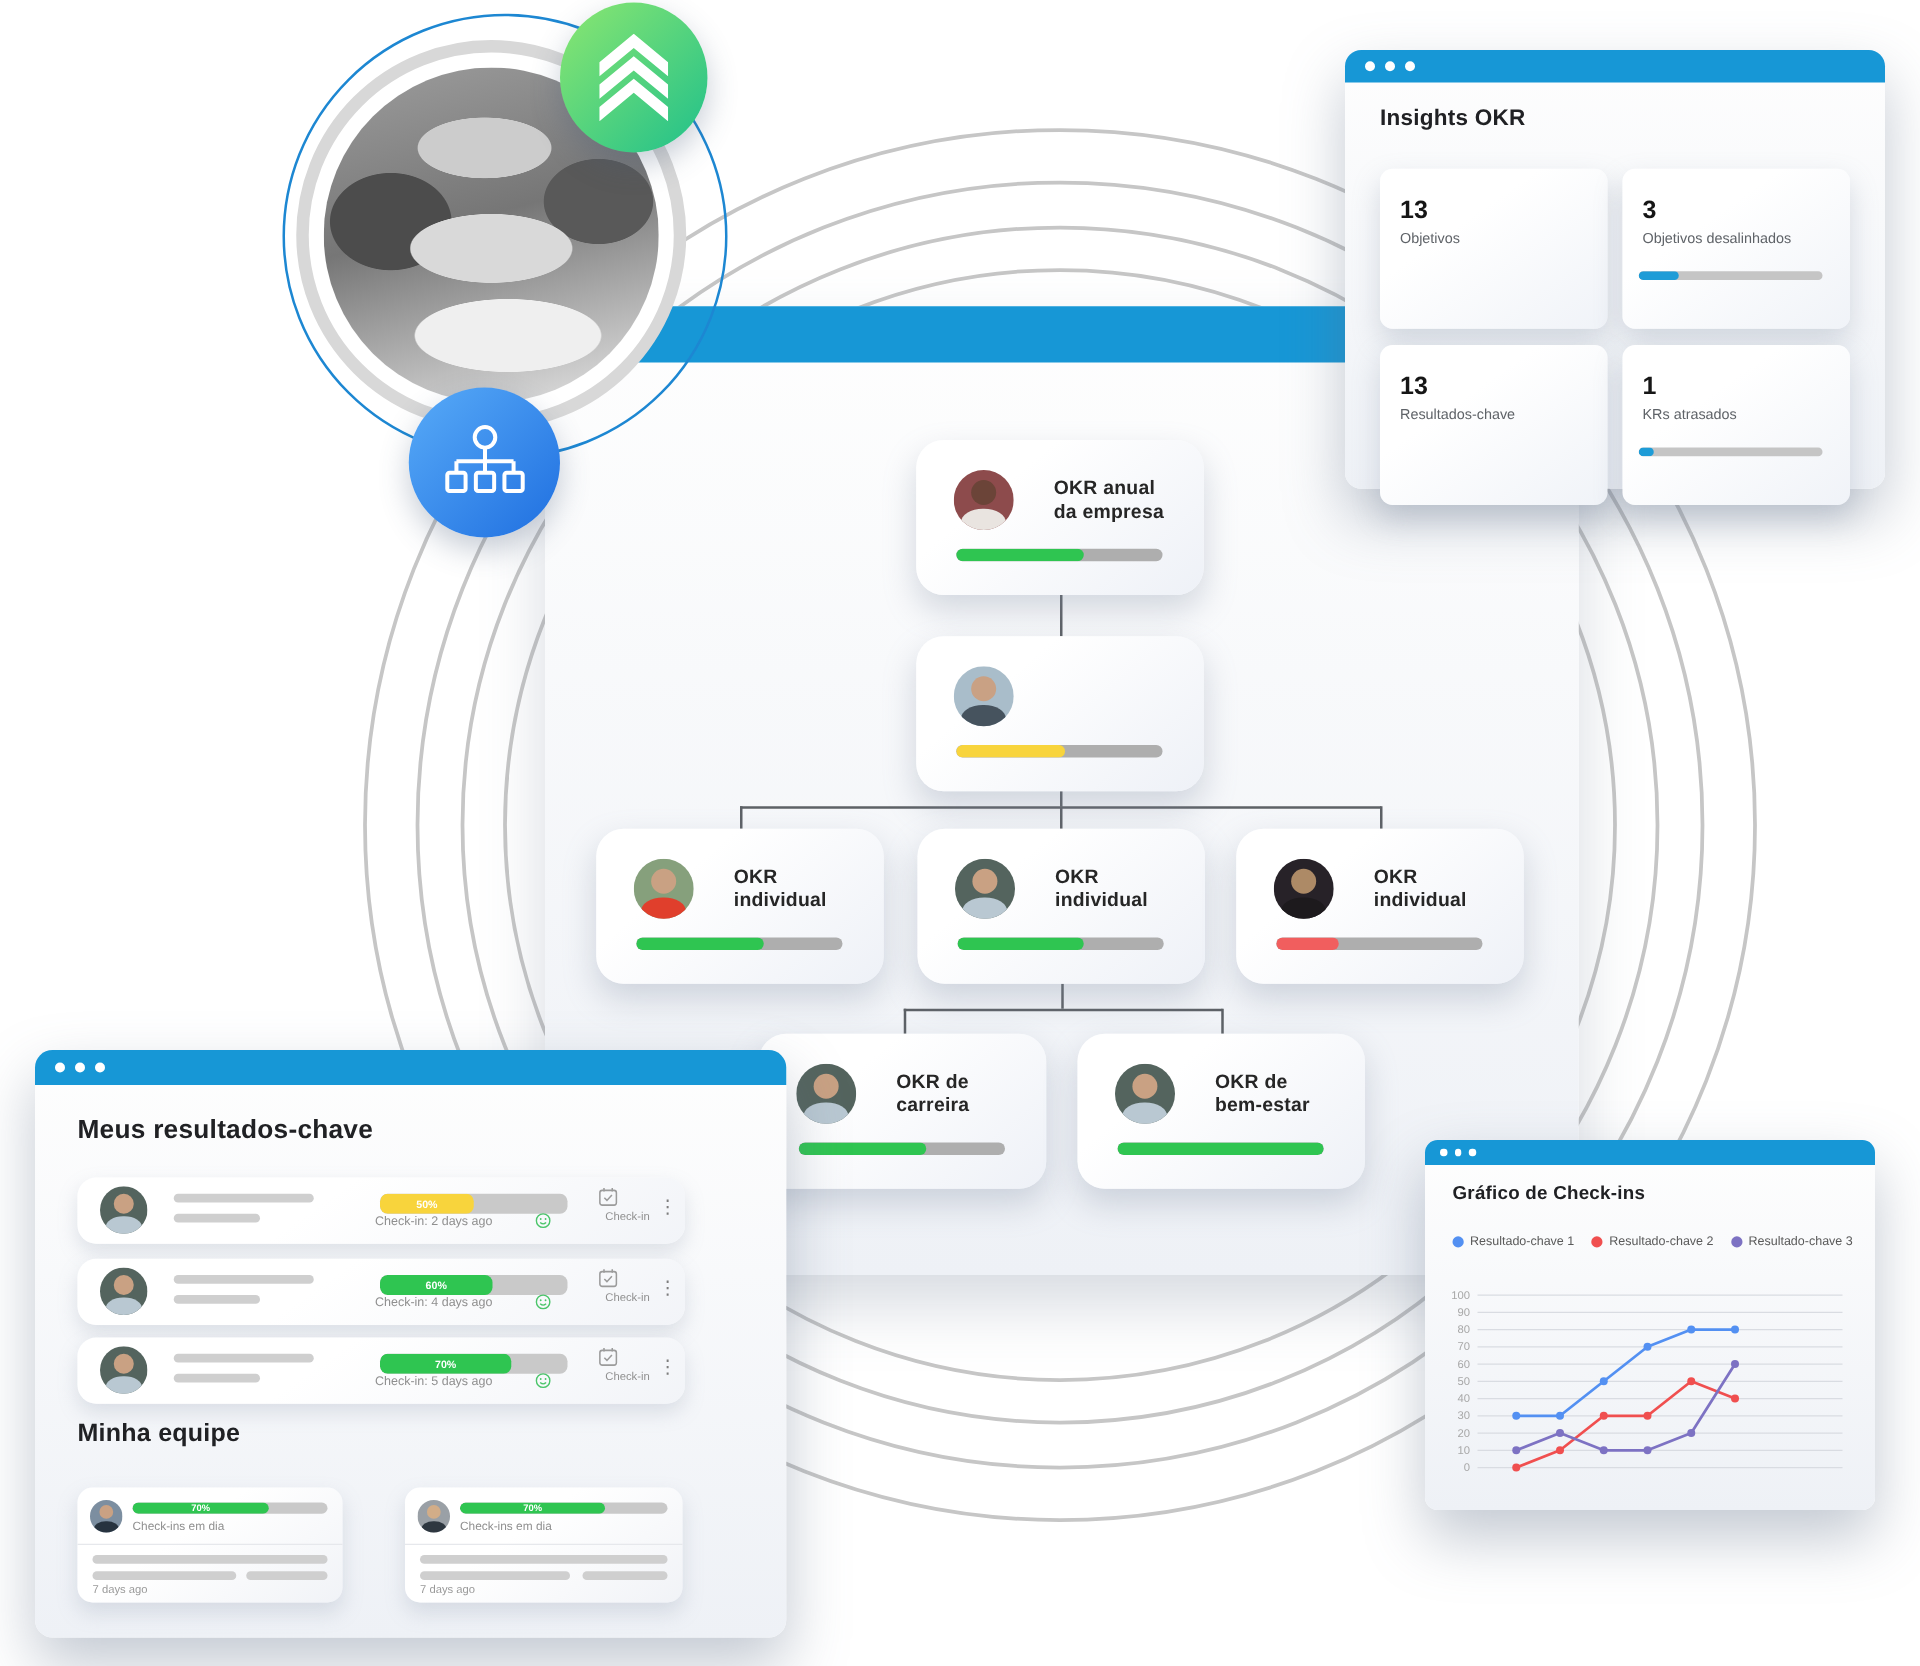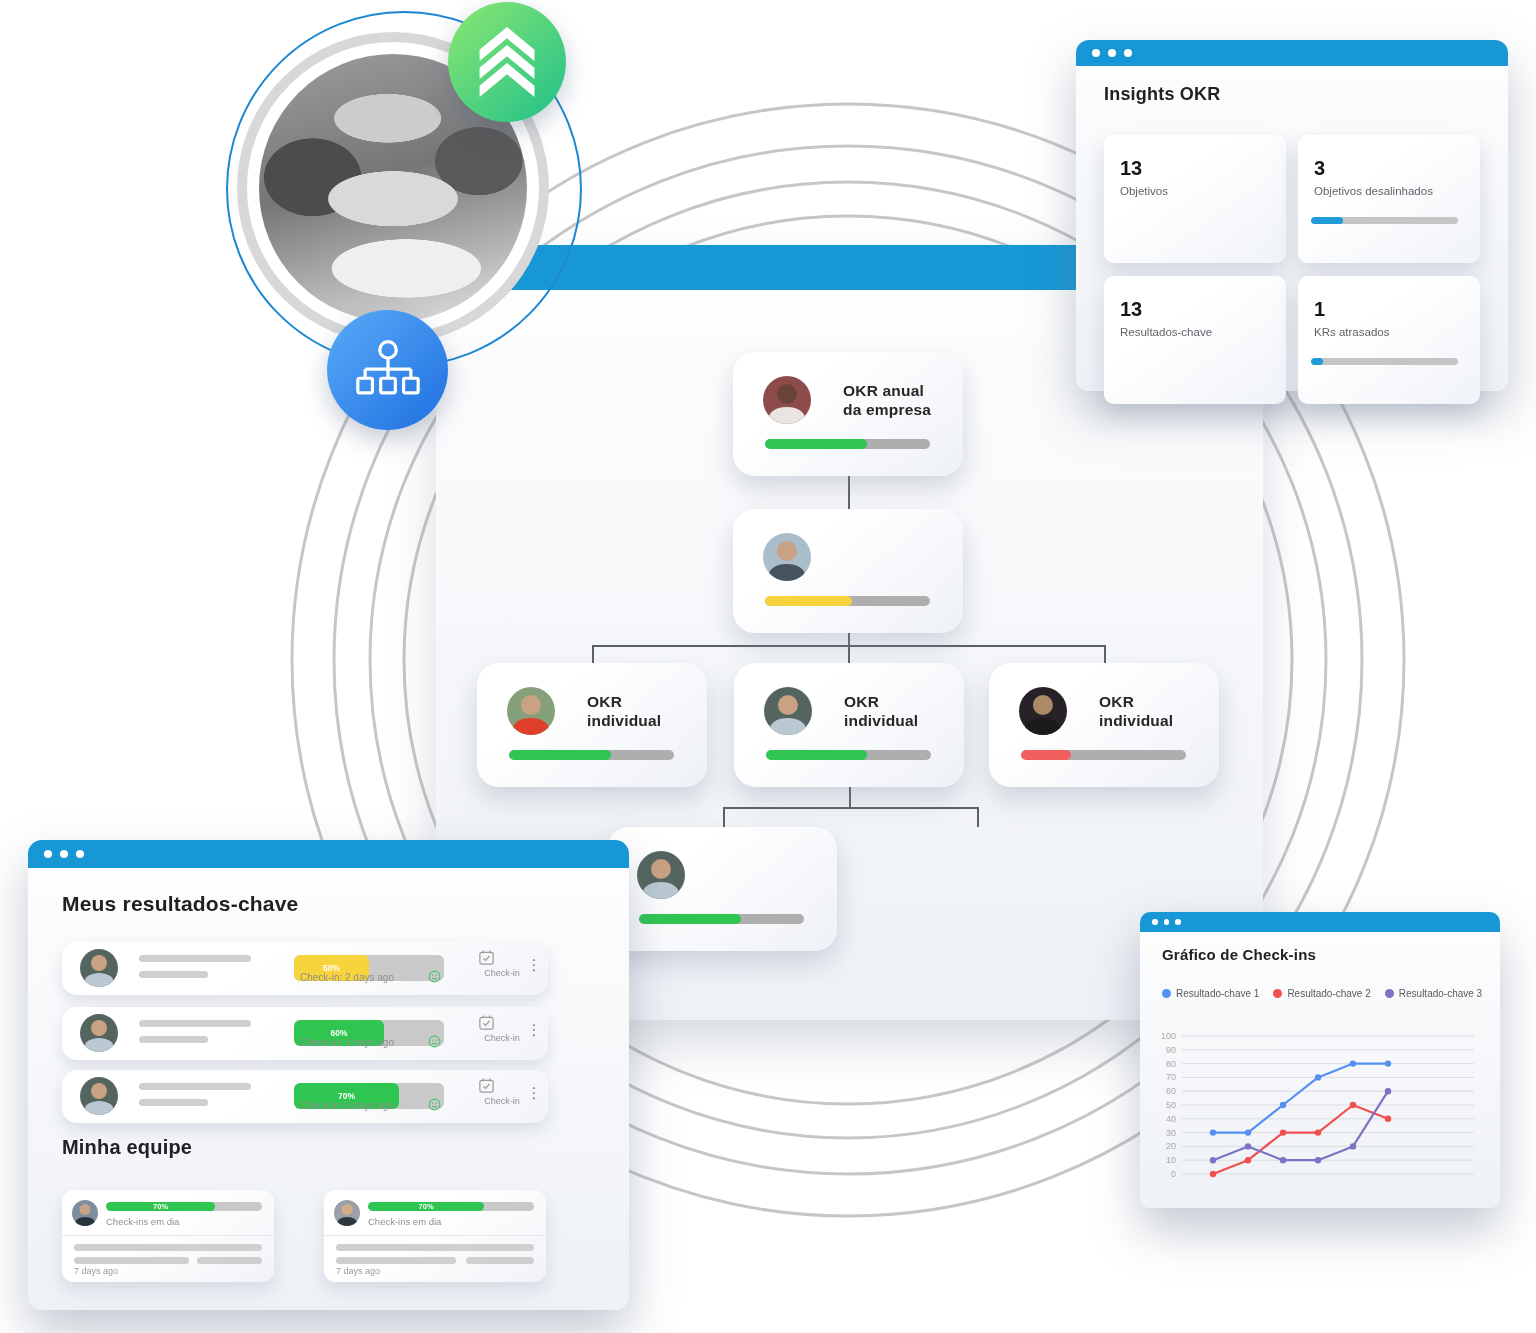--- a/index.html
+++ b/index.html
@@ -72,21 +72,21 @@
   
   #results{left:28px;top:840px;width:555px;height:470px;z-index:2;border-radius:14px;padding-left:46px;}
   #results .tbar{height:28px;border-radius:14px 14px 0 0;}
   #results h1{position:absolute;left:34px;top:52px;margin:0;font-size:21px;letter-spacing:.2px;}
   #results h2{position:absolute;left:34px;top:296px;margin:0;font-size:20px;letter-spacing:.2px;}
   .kr-row{position:absolute;left:34px;width:486px;height:53px;border-radius:15px;
           background:linear-gradient(145deg,#ffffff 40%,#f2f4f8 100%);
           box-shadow:0 7px 15px rgba(138,150,170,.25);}
   .kr-row .avatar{left:18px;top:7px;width:38px;height:38px;}
   .ph-bar{position:absolute;height:7px;border-radius:4px;background:#cfcfcf;}
-  .kr-track{left:232px;top:13px;width:150px;height:26px;background:#c9c9c9;}
+  .kr-track{left:242px;top:13px;width:150px;height:16px;background:#c9c9c9;}
   .kr-track .fill{font-size:8.5px;}
   .kr-checkin{position:absolute;left:226px;top:30px;font-size:10px;color:#8f8f8f;margin-left:12px;}
   .mood{position:absolute;left:366px;top:28px;width:13px;height:13px;}
   .kr-action{position:absolute;left:416px;top:7px;width:48px;height:40px;text-align:center;cursor:pointer;}
   .kr-action .lbl{display:block;margin-top:2px;font-size:9px;color:#8f8f8f;}
   .kebab{position:absolute;left:464px;top:14px;width:16px;text-align:center;font-size:15px;color:#7d7d7d;cursor:pointer;}
   .team-card{position:absolute;top:350px;height:92px;border-radius:12px;
              background:linear-gradient(145deg,#ffffff 40%,#f1f3f7 100%);
              box-shadow:0 8px 16px rgba(138,150,170,.25);}
   .team-card .avatar{left:10px;top:10px;width:26px;height:26px;}
@@ -207,25 +207,42 @@
         <div class="fill" style="width: 30%; background-color: rgb(241, 94, 94);"></div>
       </div>
     </div>
 
     <div class="okr-card tc-c">
       <div class="avatar">
         <span class="av-bg" style="background-color: rgb(84, 100, 94);"></span>
         <span class="av-head" style="background-color: rgb(201, 161, 131);"></span>
         <span class="av-body" style="background-color: rgb(185, 200, 210);"></span>
       </div>
+      <div class="okr-title">
+        <span>OKR de carreira</span>
+      </div>
       <div class="track okr-track">
         <div class="fill" style="width: 62%; background-color: rgb(47, 197, 81);"></div>
       </div>
     </div>
 
+    <div class="okr-card tc-w">
+      <div class="avatar">
+        <span class="av-bg" style="background-color: rgb(84, 100, 94);"></span>
+        <span class="av-head" style="background-color: rgb(201, 161, 131);"></span>
+        <span class="av-body" style="background-color: rgb(185, 200, 210);"></span>
+      </div>
+      <div class="okr-title">
+        <span>OKR de</span>
+          <span>bem-estar</span>
+      </div>
+      <div class="track okr-track">
+        <div class="fill" style="width: 100%; background-color: rgb(47, 197, 81);"></div>
+      </div>
+    </div>
   </div>
 
   <div class="win" id="insights">
     <div class="tbar" style="background-color: rgb(23, 151, 214);">
       <div class="dots">
         <span class="dot"></span>
         <span class="dot"></span>
         <span class="dot"></span>
       </div>
     </div>

